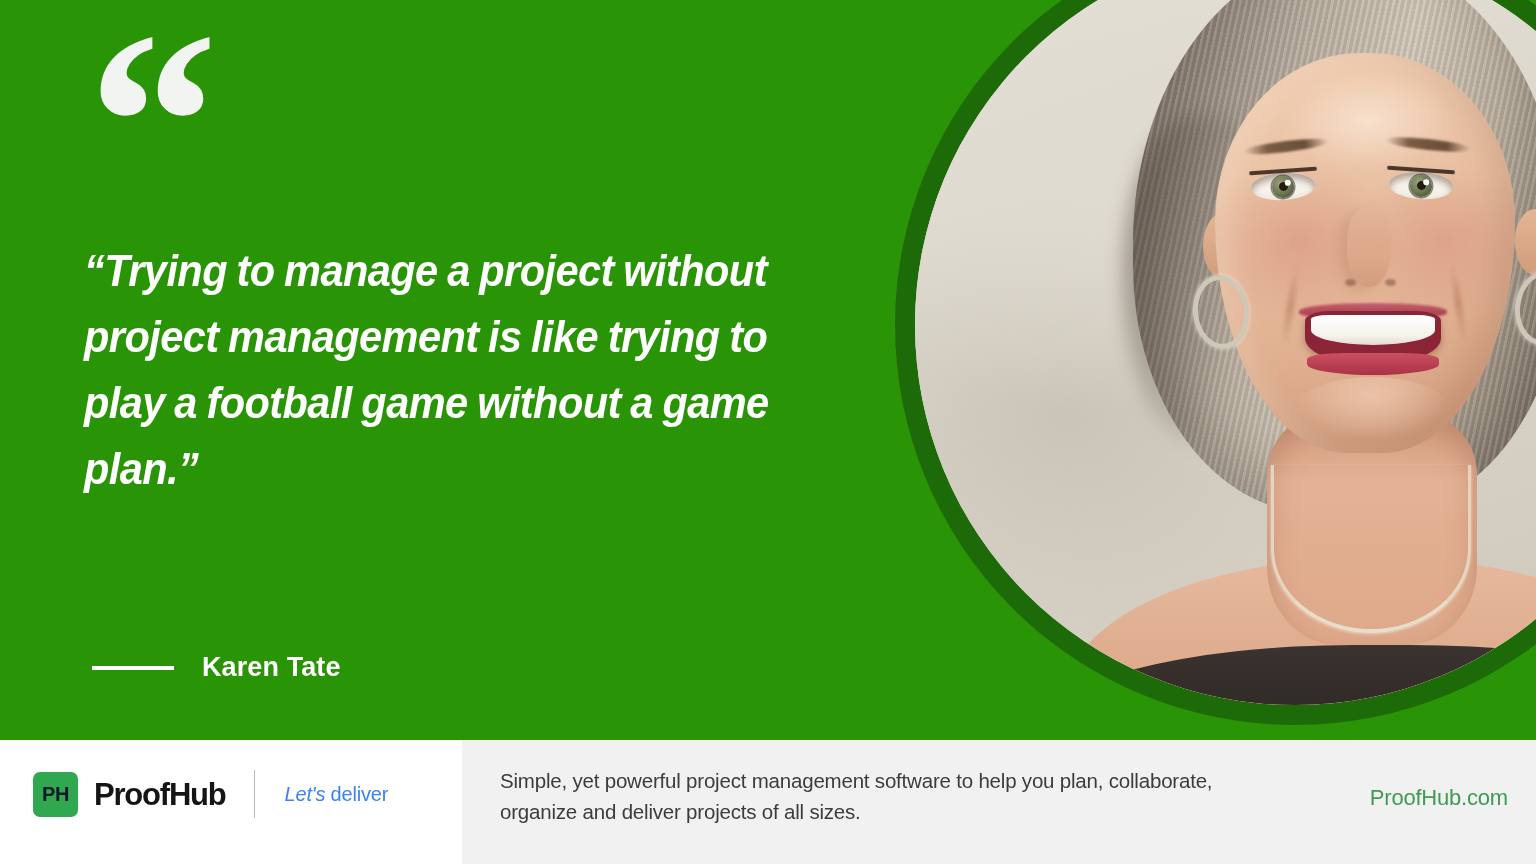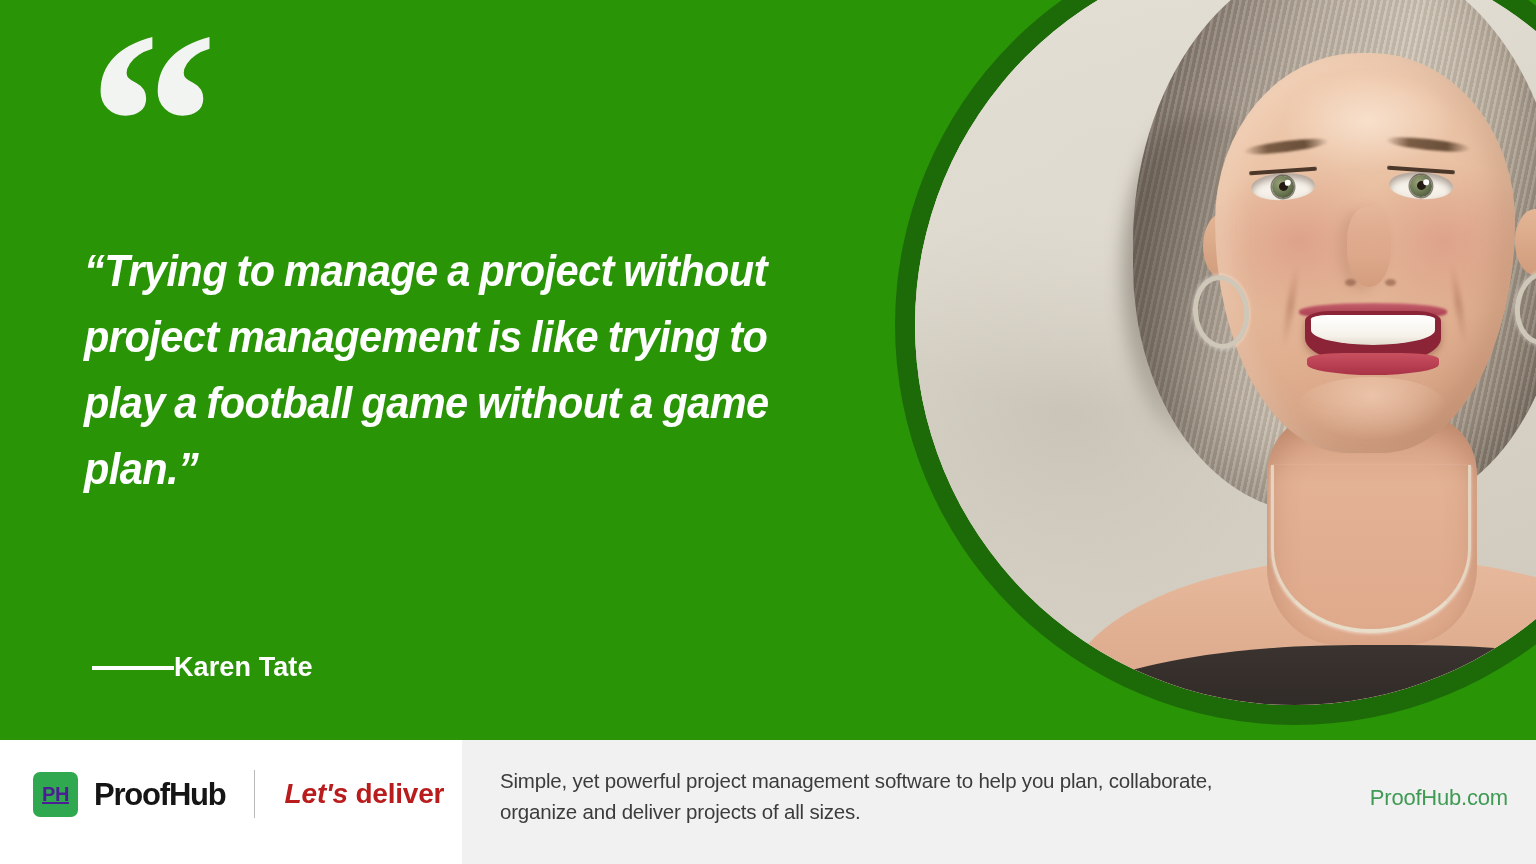--- a/index.html
+++ b/index.html
@@ -56,20 +56,21 @@
     transform:scaleX(0.955);
     transform-origin:left top;
   }
 
   
   .attribution {
     position:absolute;
     left:92px; top:652px;
     display:flex;
     align-items:center;
+    gap:28px;
   }
   .attribution-rule {
     width:82px; height:4px;
     background:#ffffff;
     flex:0 0 auto;
   }
   .attribution-name {
     color:#ffffff;
     font-size:27px;
     font-weight:700;
@@ -362,45 +363,43 @@
     border-radius:7px;
     background:#2fa84f;
     display:flex;
     align-items:center;
     justify-content:center;
     flex:0 0 auto;
   }
   .brand-mark-text {
     font-size:20px;
     font-weight:700;
-    color:#4c1d95;
+    color:#0f172a;
     letter-spacing:-0.5px;
     line-height:1;
-    text-decoration:underline;
   }
   .brand-name {
     font-size:31px;
     font-weight:700;
     color:#151515;
     letter-spacing:-1.2px;
     line-height:1;
     white-space:nowrap;
   }
   .brand-divider {
     width:1px; height:48px;
     background:#b9b9b9;
     margin:0 14px 0 12px;
     flex:0 0 auto;
   }
   .brand-tagline {
-    font-size:28px;
-    color:#b91c1c;
+    font-size:20px;
+    color:#3b82f6;
     letter-spacing:-0.2px;
     white-space:nowrap;
-    font-weight:bold;
   }
   .brand-tagline .lets { font-style:italic; }
 
   
   .footer-desc {
     position:absolute;
     left:500px; top:765px;
     width:760px;
     font-size:20.5px;
     line-height:31px;

